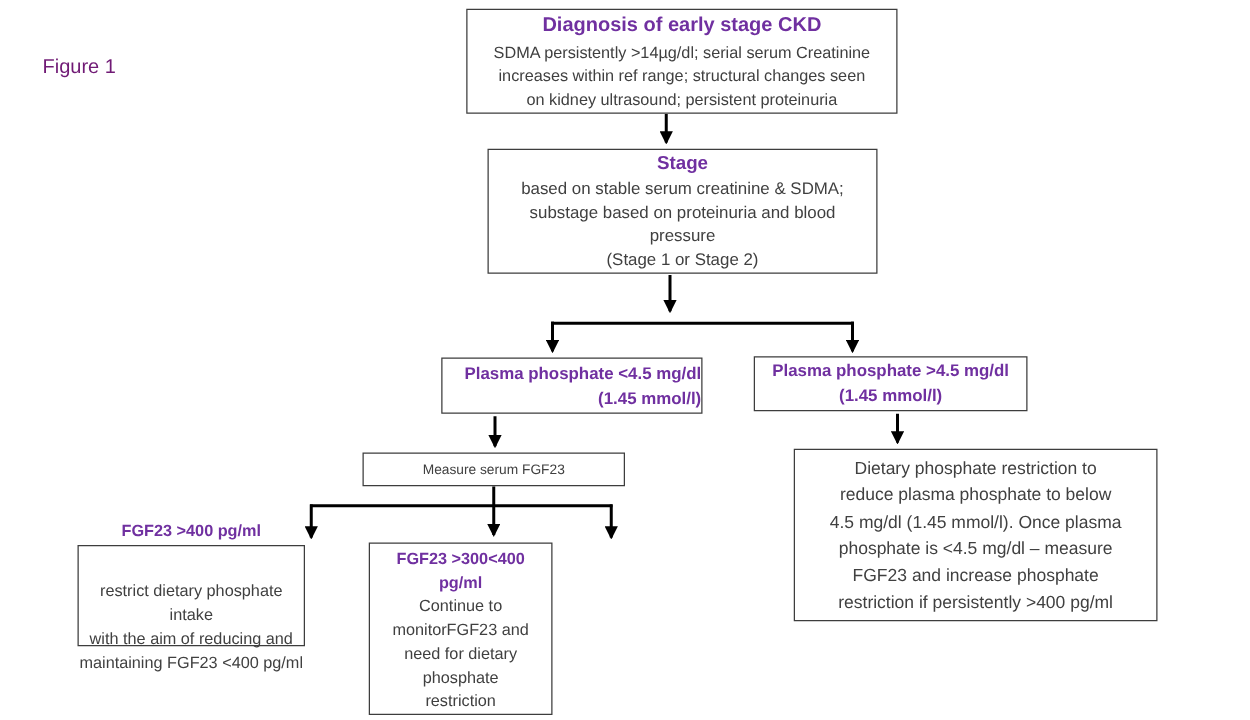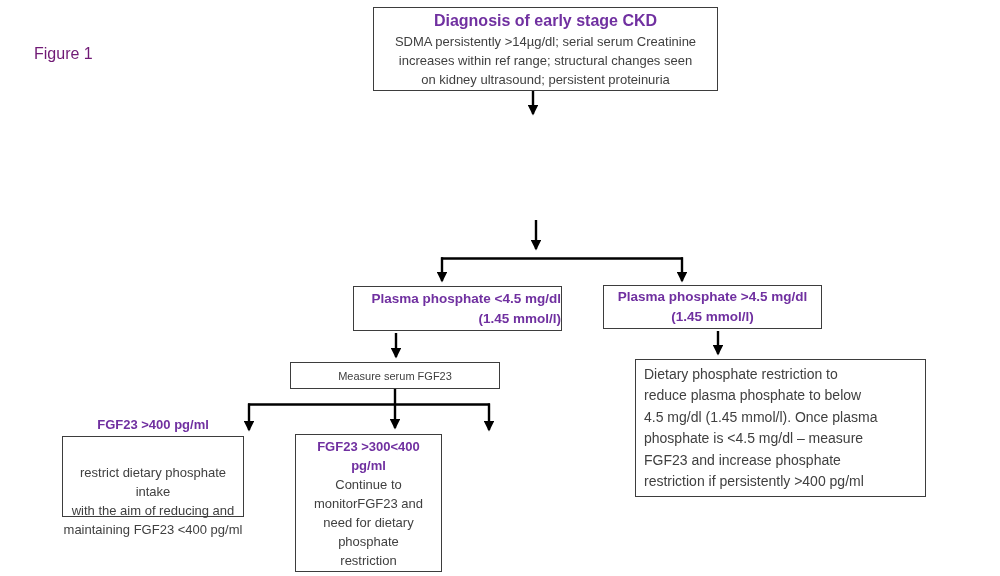--- a/index.html
+++ b/index.html
@@ -65,21 +65,21 @@
   #n-fgf-high .node-body  { font-size: 13px; line-height: 19px; }
 
   #n-fgf-mid     { left: 295px; top: 434px; width: 147px; height: 138px; }
   #n-fgf-mid .node-title { font-size: 13px; line-height: 19px; }
   #n-fgf-mid .node-body  { font-size: 13px; line-height: 19px; }
 
   #n-fgf-low     { left: 456px; top: 436px; width: 147px; height: 119px; }
   #n-fgf-low .node-title { font-size: 13px; line-height: 19px; }
   #n-fgf-low .node-body  { font-size: 13px; line-height: 19px; }
 
-  #n-dietary     { left: 635px; top: 359px; width: 291px; height: 138px; text-align: left; padding: 4px 8px; }
+  #n-dietary     { left: 635px; top: 359px; width: 291px; height: 138px; text-align: center; padding: 4px 8px; }
   #n-dietary .node-body { font-size: 14px; line-height: 21.5px; }
 </style>
 </head>
 <body>
 
 <div class="canvas">
 
   <div class="figure-label">Figure 1</div>
 
   <svg class="connectors" width="1000" height="576" viewBox="0 0 1000 576">
@@ -103,20 +103,27 @@
     </g>
   </svg>
 
   <div class="node" id="n-diagnosis">
     <div class="node-title">Diagnosis of early stage CKD</div>
     <div class="node-body">SDMA persistently &gt;14µg/dl; serial serum Creatinine
 increases within ref range; structural changes seen
 on kidney ultrasound; persistent proteinuria</div>
   </div>
 
+  <div class="node" id="n-stage">
+    <div class="node-title">Stage</div>
+    <div class="node-body">based on stable serum creatinine &amp; SDMA;
+substage based on proteinuria and blood
+pressure
+(Stage 1 or Stage 2)</div>
+  </div>
 
   <div class="node" id="n-phos-low">
     <div class="node-title">Plasma phosphate &lt;4.5 mg/dl
 (1.45 mmol/l)</div>
   </div>
 
   <div class="node" id="n-phos-high">
     <div class="node-title">Plasma phosphate &gt;4.5 mg/dl
 (1.45 mmol/l)</div>
   </div>

